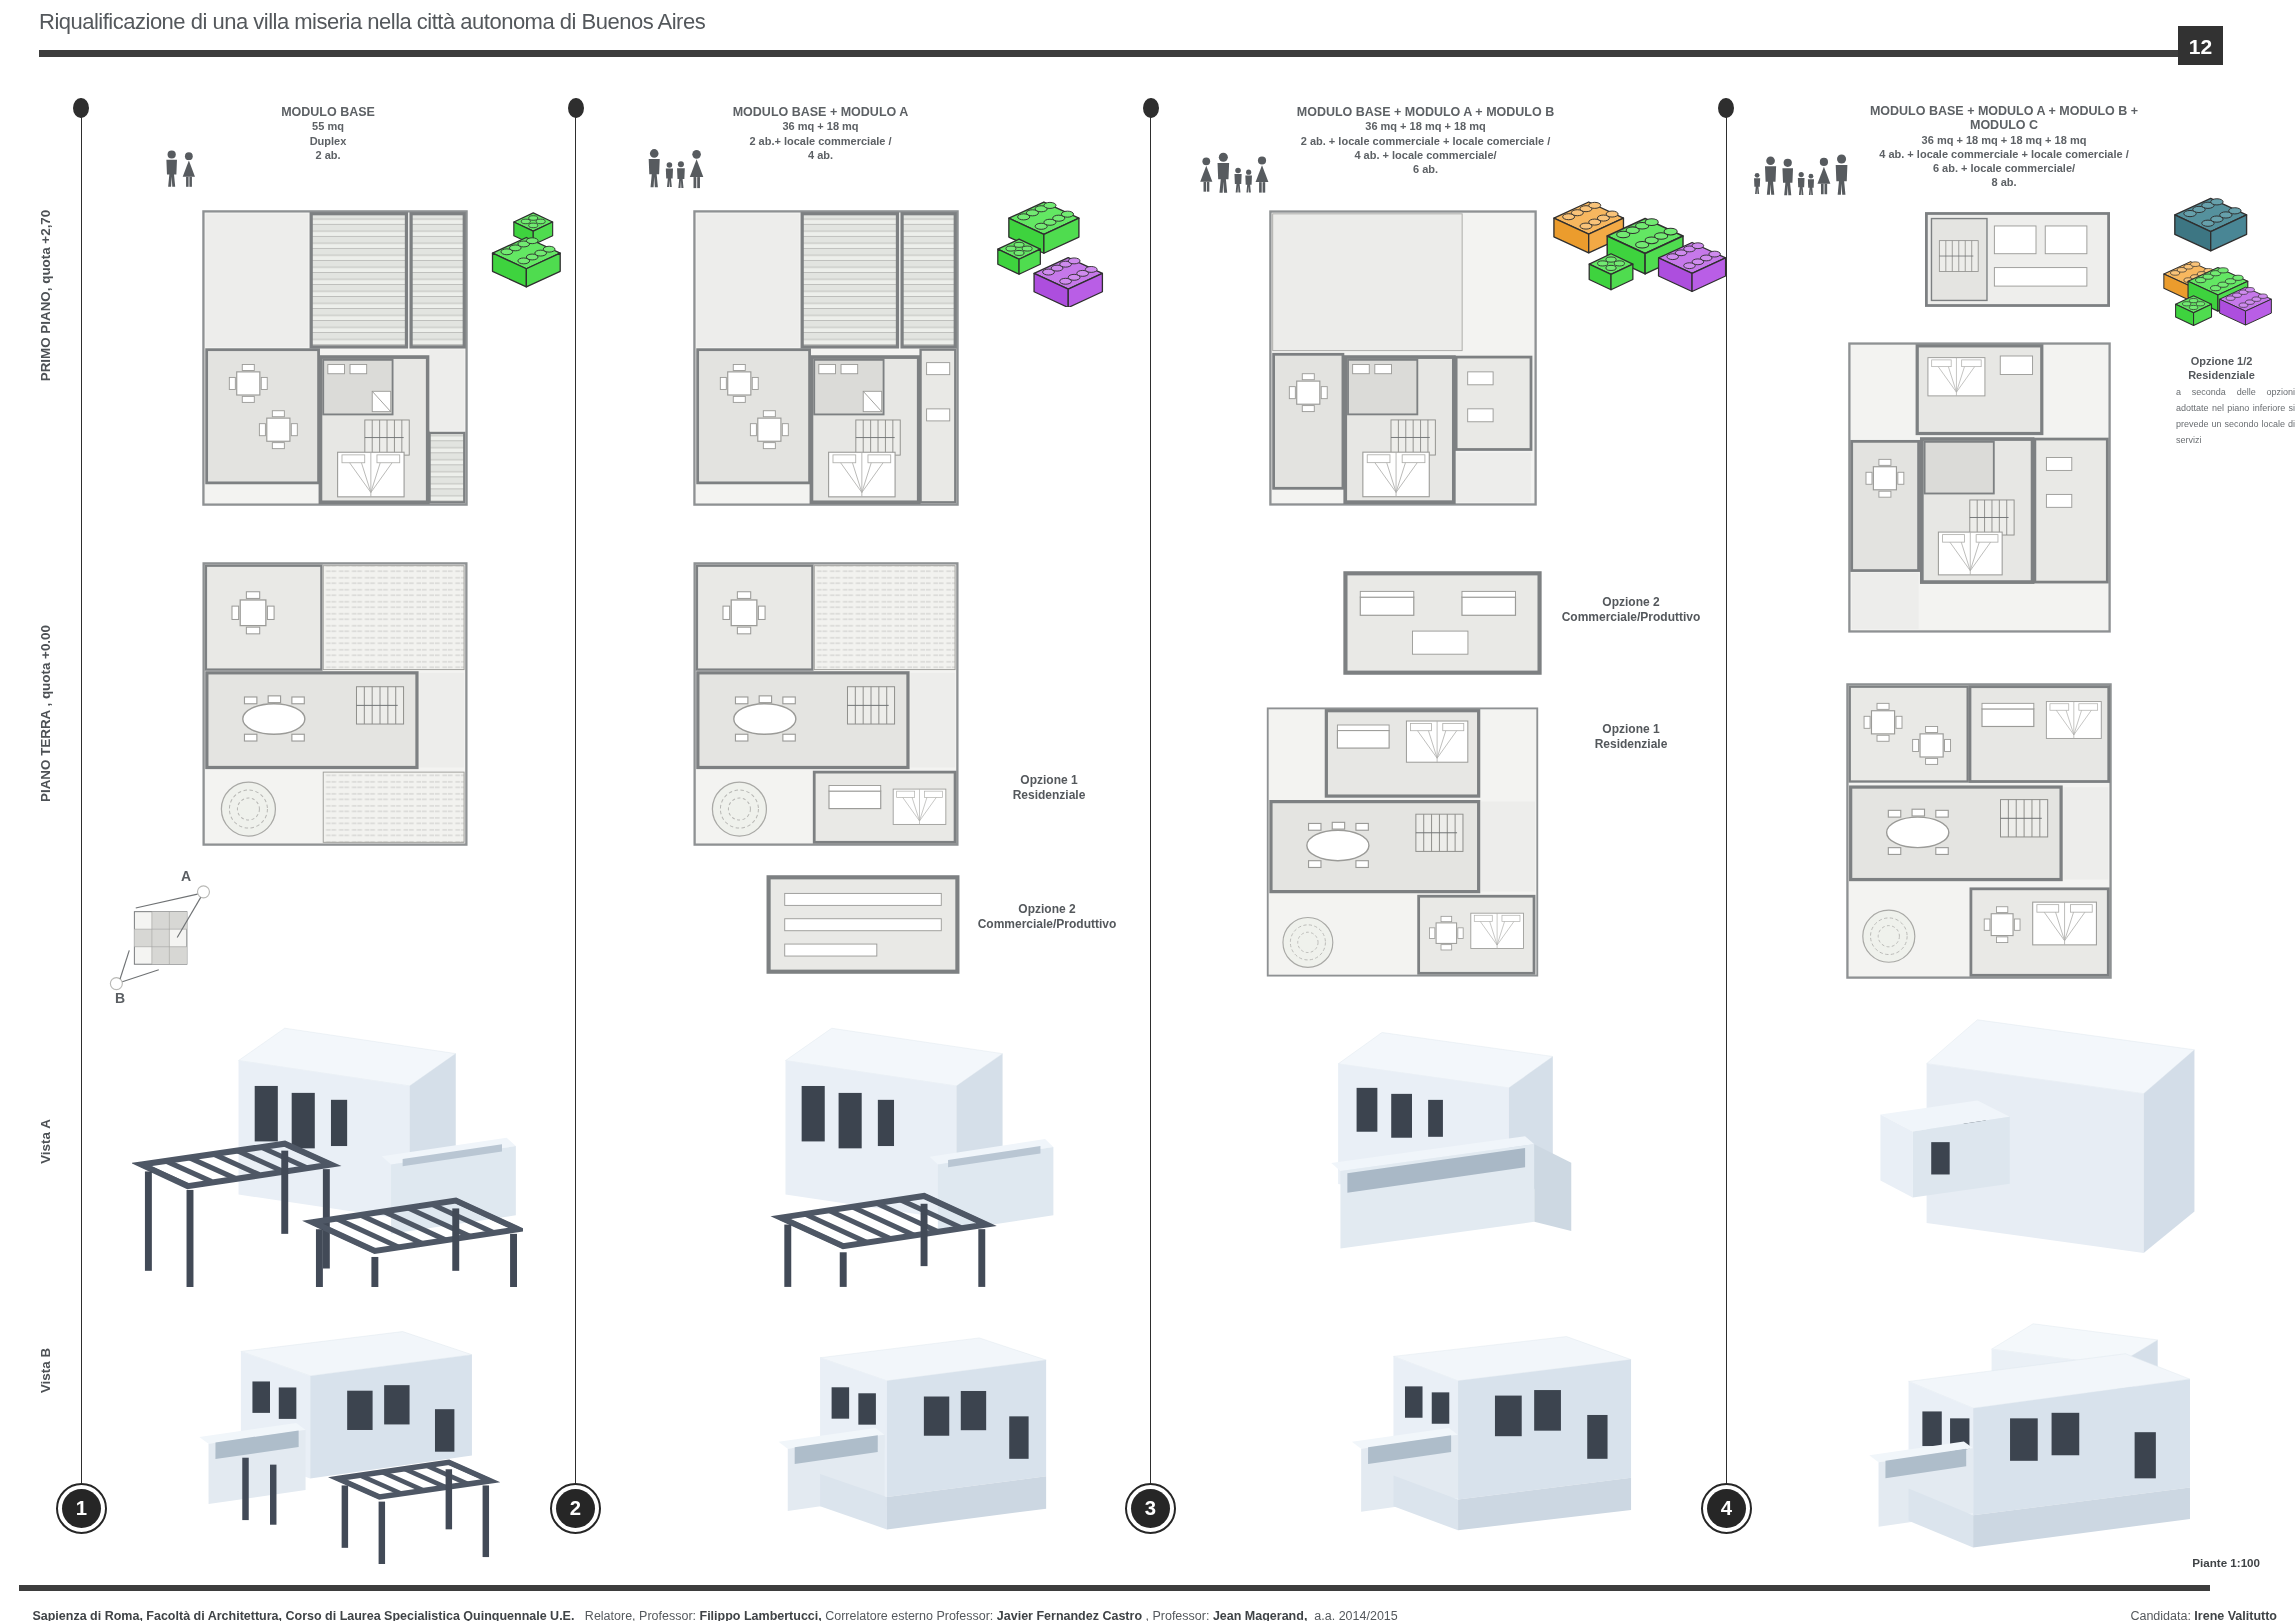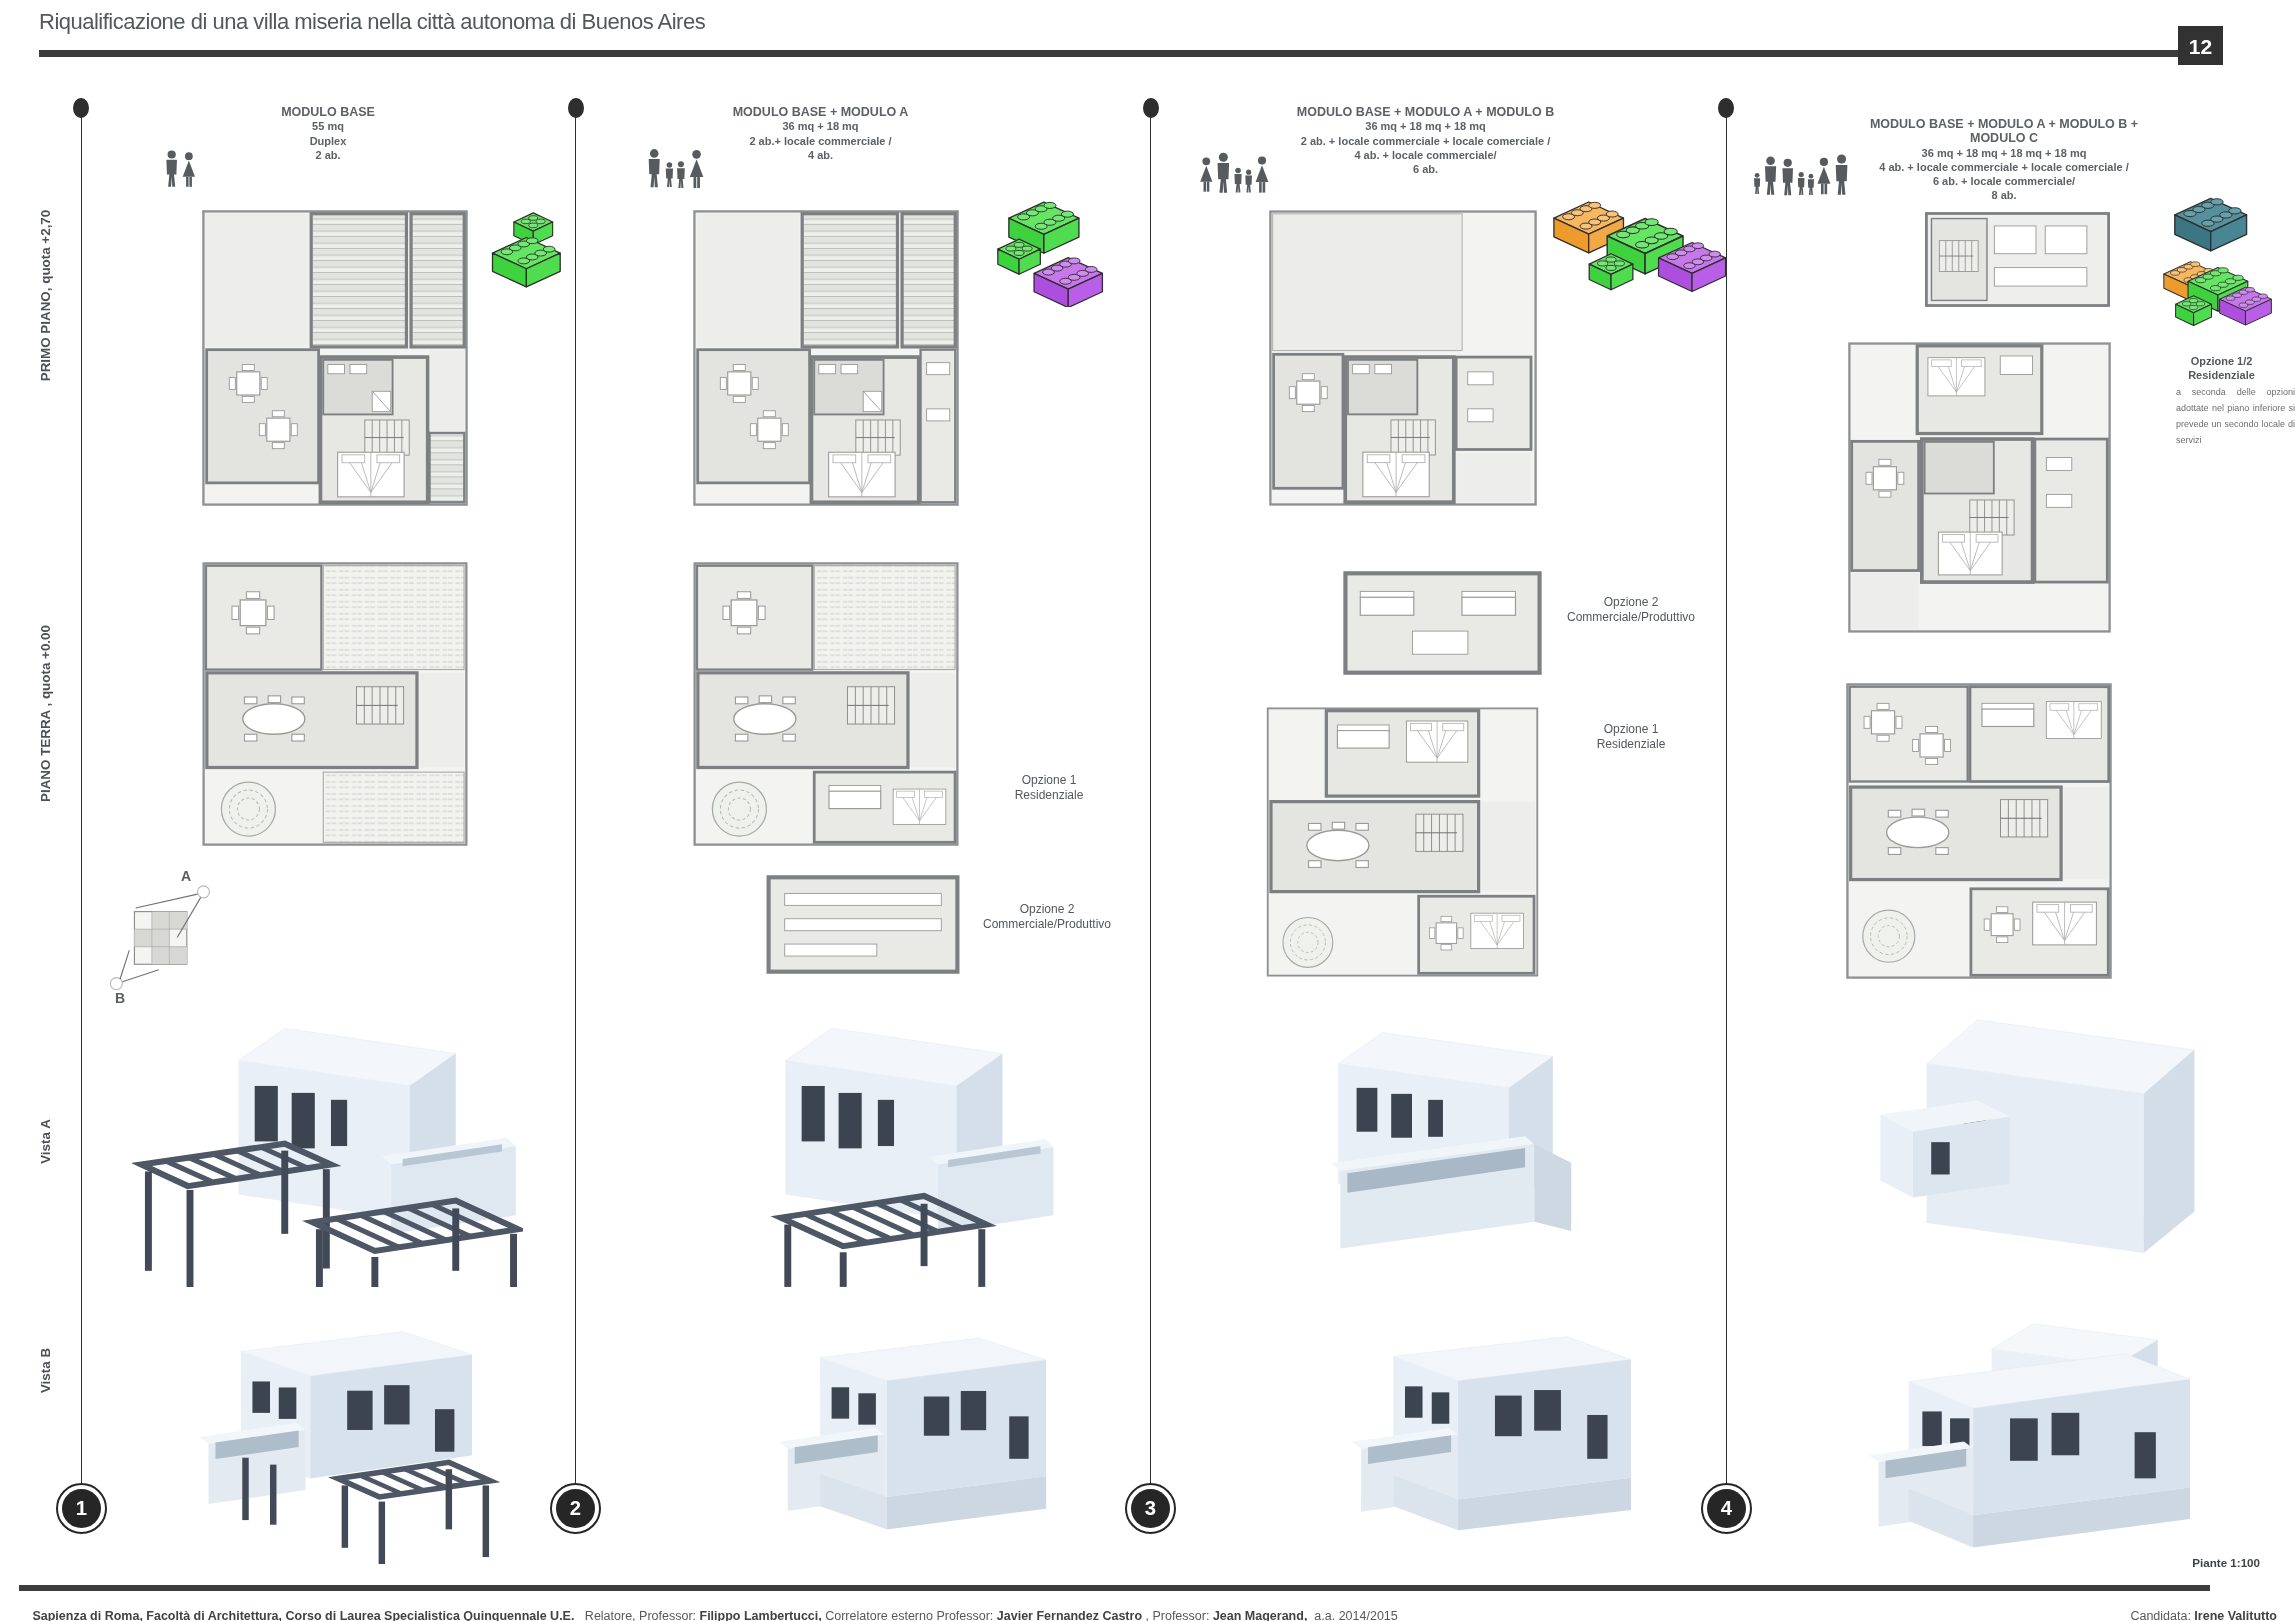--- a/index.html
+++ b/index.html
@@ -15,21 +15,21 @@
   .divdot{background:#2e2e2e;border-radius:50%;}
   .numc{width:51px;height:51px;border-radius:50%;background:#fff;border:2.8px solid #262626;
         display:flex;align-items:center;justify-content:center;box-sizing:border-box;}
   .numc .in{width:39px;height:39px;border-radius:50%;background:#262626;color:#fff;
         display:flex;align-items:center;justify-content:center;font-size:20.3px;font-weight:bold;}
   .vlab{width:213px;height:21px;transform:rotate(-90deg);transform-origin:center;text-align:center;
         font-weight:bold;font-size:13.4px;color:#4d5155;white-space:nowrap;}
   .colhead{text-align:center;color:#5d6165;line-height:14.3px;}
   .colhead .l0{font-size:12.5px;font-weight:bold;}
   .colhead .ln{font-size:11px;font-weight:bold;}
-  .opt{text-align:center;font-weight:normal;font-size:12px;color:#54585c;line-height:15.3px;}
+  .opt{text-align:center;font-weight:bold;font-size:12px;color:#54585c;line-height:15.3px;}
   .note{width:147px;color:#54585c;}
   .note .nt{font-weight:bold;font-size:11px;text-align:center;line-height:14px;}
   .note .nb{font-size:9px;text-align:justify;line-height:16px;color:#6a6e72;margin-top:1.8px;margin-left:28px;}
   .ablet{font-size:14px;font-weight:bold;color:#5a5e62;}
   .foot{font-size:12.5px;color:#55595d;white-space:pre-wrap;}
   .foot b{color:#3f4346;}
   .scalenote{font-weight:bold;font-size:11.6px;color:#3f4346;}
   .person{fill:#575b5f;}
   .bt{fill:var(--ct);stroke:#2f2f2f;stroke-width:2;stroke-linejoin:round;}
   .bl{fill:var(--cl);stroke:#2f2f2f;stroke-width:2;stroke-linejoin:round;}
@@ -167,21 +167,21 @@
     <div class="ln">2 ab.+ locale commerciale /</div>
     <div class="ln">4 ab.</div>
   </div>
   <div class="abs colhead" style="left:1266px;top:105px;width:319px;">
     <div class="l0">MODULO BASE + MODULO A + MODULO B</div>
     <div class="ln">36 mq + 18 mq + 18 mq</div>
     <div class="ln">2 ab. + locale commerciale + locale comerciale /</div>
     <div class="ln">4 ab. + locale commerciale/</div>
     <div class="ln">6 ab.</div>
   </div>
-  <div class="abs colhead" style="left:1842px;top:117px;width:324px;">
+  <div class="abs colhead" style="left:1842px;top:104px;width:324px;">
     <div class="l0">MODULO BASE + MODULO A + MODULO B + MODULO C</div>
     <div class="ln">36 mq + 18 mq + 18 mq + 18 mq</div>
     <div class="ln">4 ab. + locale commerciale + locale comerciale /</div>
     <div class="ln">6 ab. + locale commerciale/</div>
     <div class="ln">8 ab.</div>
   </div>
 
   <svg class="abs" style="left:159px;top:144px;" width="43" height="52" viewBox="0 0 92 112">
     <use href="#pm" x="8" y="10" width="38" height="86"></use>
       <use href="#pf" x="46" y="14" width="36" height="82"></use>

